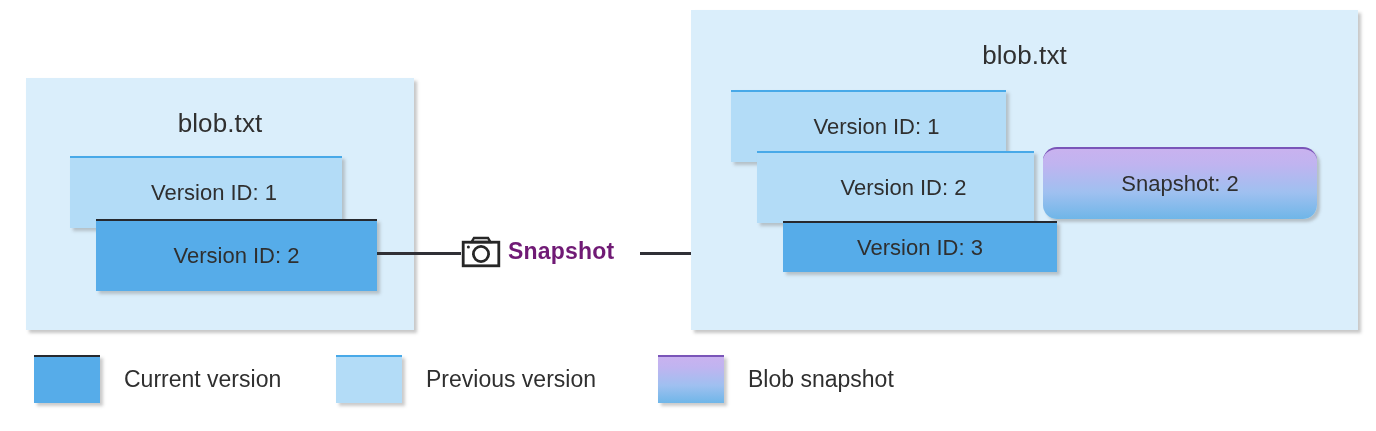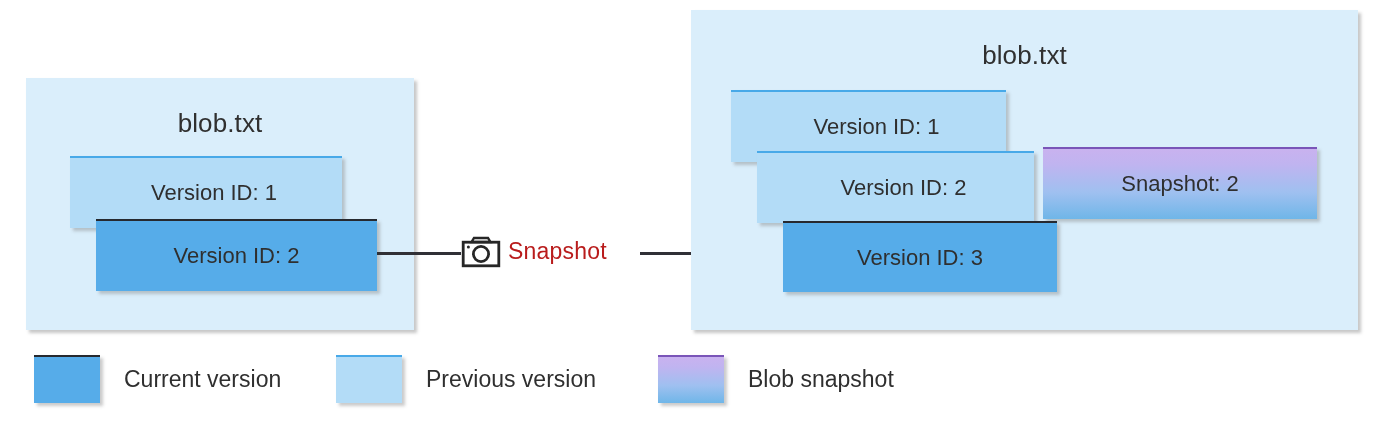--- a/index.html
+++ b/index.html
@@ -69,22 +69,22 @@
     border-top: 2px solid #7a55b8;
   }
 
   
   #lp-v1 { left: 70px;  top: 156px; width: 272px; height: 72px; }
   #lp-v2 { left: 96px;  top: 219px; width: 281px; height: 72px; }
 
   
   #rp-v1 { left: 731px; top: 90px;  width: 275px; height: 72px; }
   #rp-v2 { left: 757px; top: 151px; width: 277px; height: 72px; }
-  #rp-v3 { left: 783px; top: 221px; width: 274px; height: 71px; }
-  #rp-snap { left: 1043px; top: 147px; width: 274px; height: 72px; }
+  #rp-v3 { left: 783px; top: 221px; width: 274px; height: 51px; }
+  #rp-snap { left: 1043px; top: 147px; width: 274px; height: 72px; border-radius: 14px; }
 
   
   .conn-line {
     position: absolute;
     height: 3px;
     background: #303036;
   }
   #line-a { left: 377px; top: 252px; width: 84px; }
   #line-b { left: 640px; top: 252px; width: 130px; }
 
@@ -105,22 +105,22 @@
     top: 234px;
     width: 40px;
     height: 36px;
   }
 
   #snapshot-label {
     position: absolute;
     left: 508px;
     top: 238px;
     font-size: 23px;
-    font-weight: normal;
-    color: #b91c1c;
+    font-weight: bold;
+    color: #701a75;
     letter-spacing: .2px;
   }
 
   
   #legend {
     position: absolute;
     left: 4px;
     top: 353px;
     width: 1376px;
     height: 60px;

